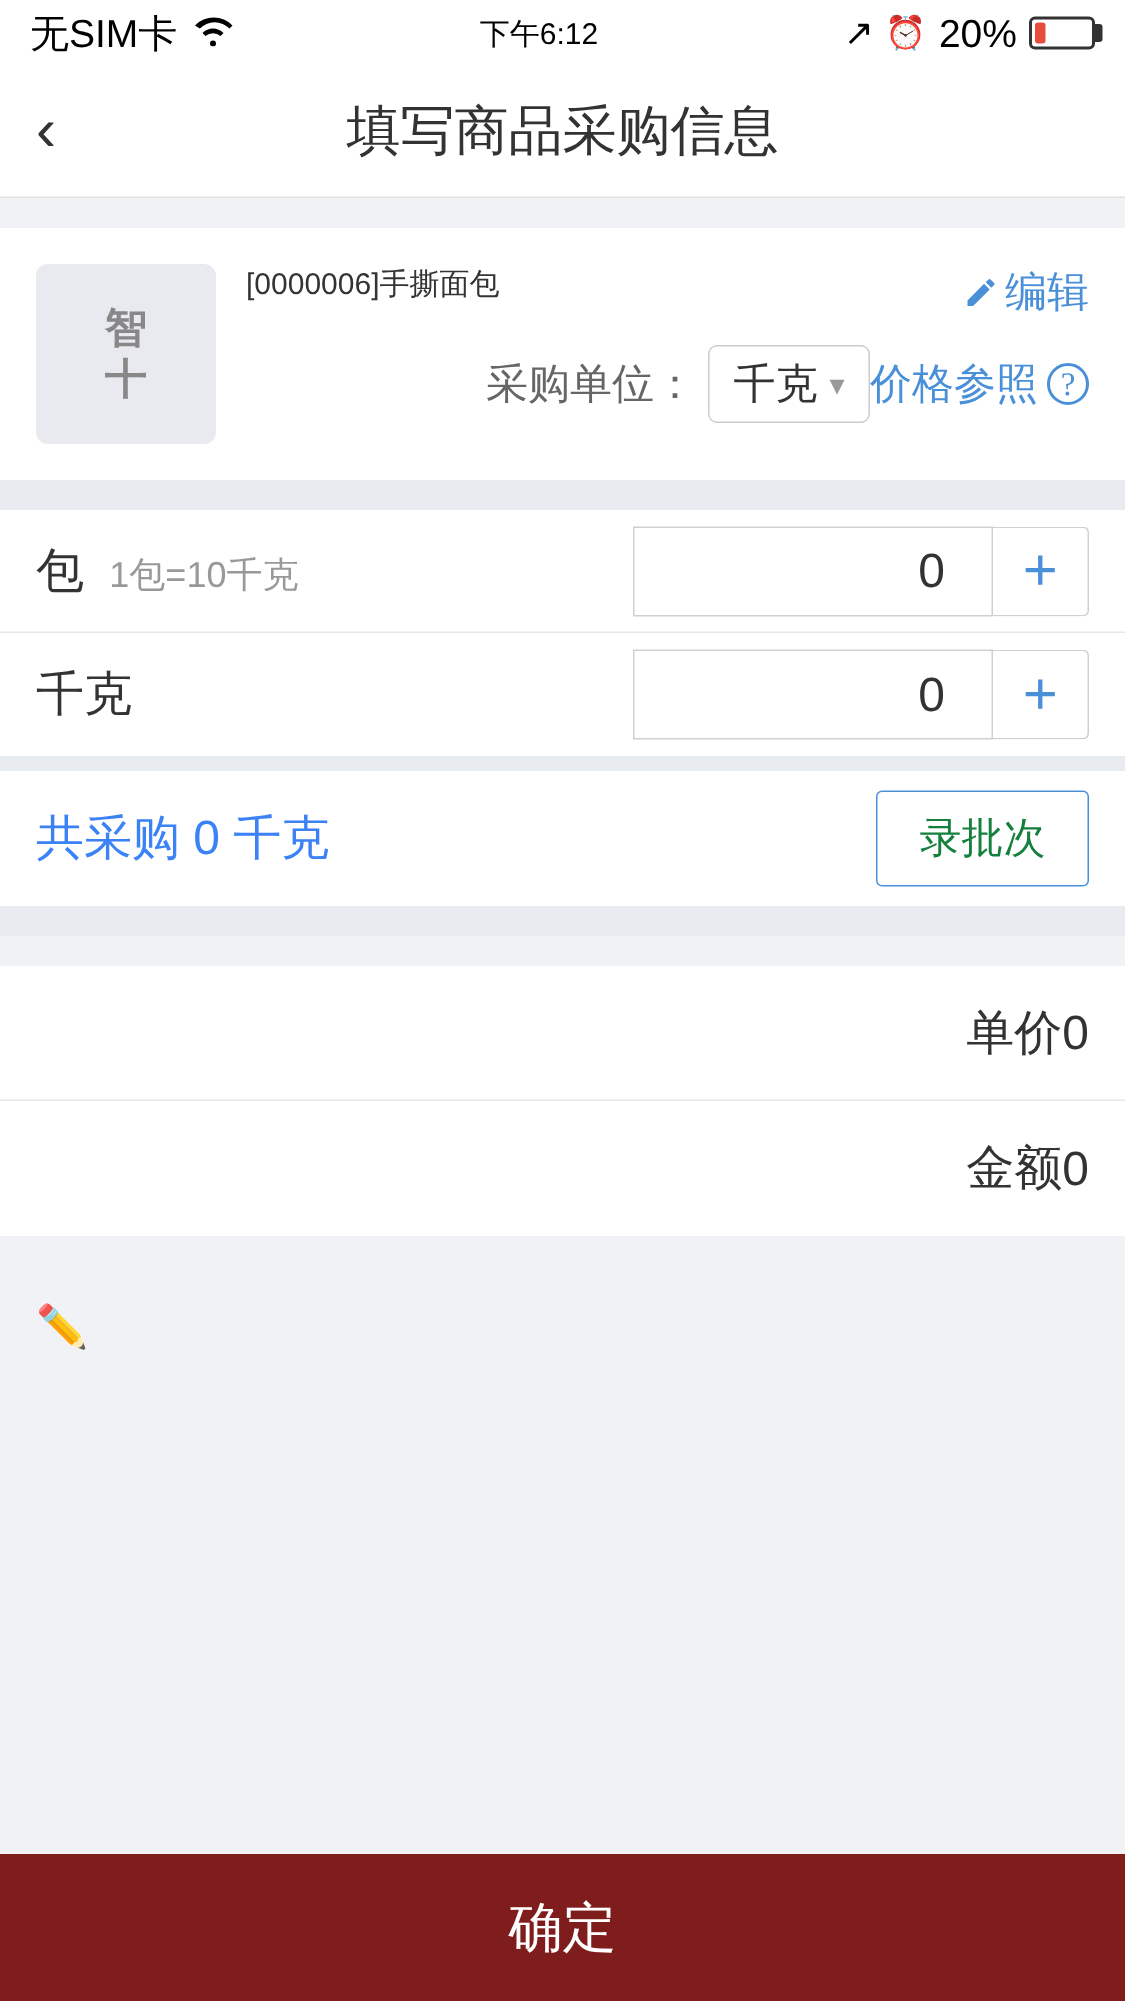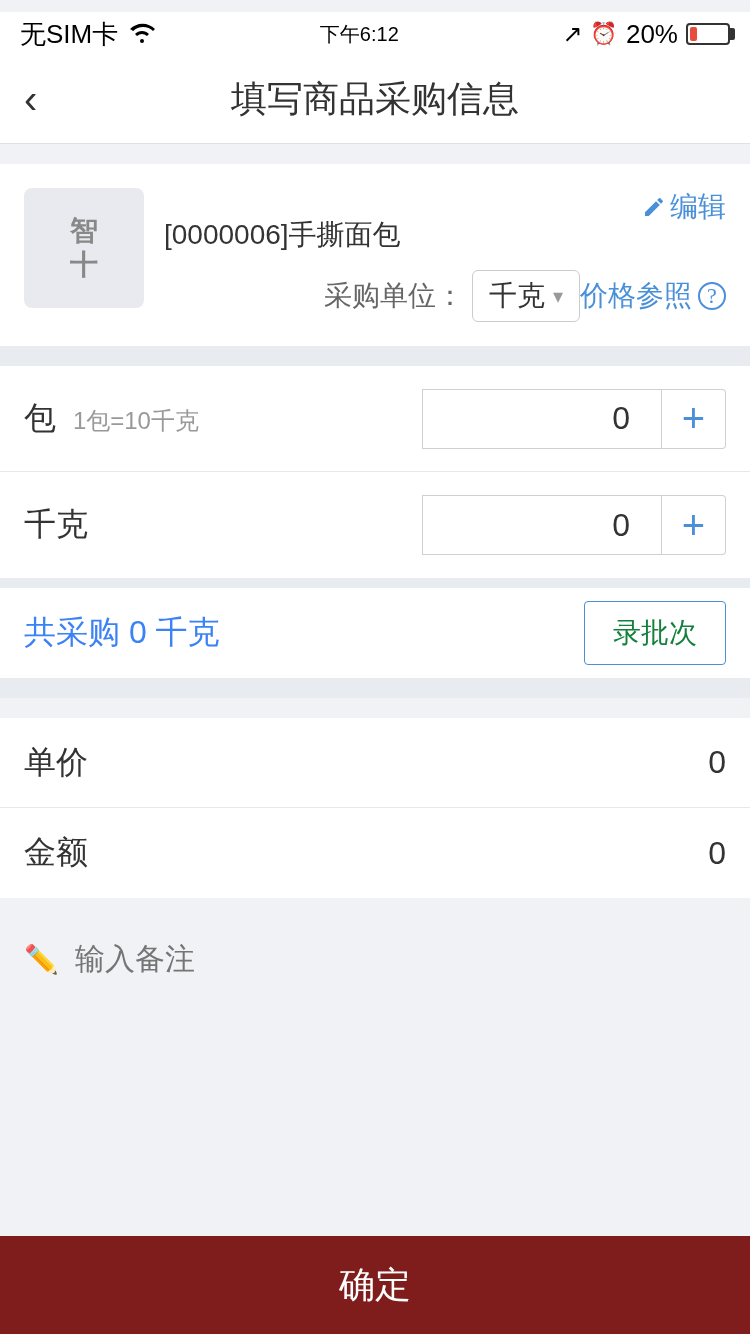--- a/index.html
+++ b/index.html
@@ -16,21 +16,20 @@
     
     .status-bar {
       height: 44px;
       background: #fff;
       display: flex;
       align-items: center;
       justify-content: space-between;
       padding: 0 20px;
       font-size: 28px;
       color: #000;
-      margin-top: 12px;
     }
     .status-left { display: flex; align-items: center; gap: 10px; font-size: 26px; }
     .status-center { font-size: 20px; font-weight: 500; }
     .status-right { display: flex; align-items: center; gap: 8px; font-size: 26px; }
     .battery {
       width: 44px; height: 22px;
       border: 2px solid #333;
       border-radius: 4px;
       position: relative;
       display: inline-flex;
@@ -104,21 +103,21 @@
       text-align: center;
       line-height: 1.2;
     }
     .product-info { flex: 1; }
     .product-header {
       display: flex;
       justify-content: space-between;
       align-items: flex-start;
       margin-bottom: 16px;
     }
-    .product-name { font-size: 28px; color: #333; font-weight: 500; margin-top: 28px; }
+    .product-name { font-size: 20px; color: #333; font-weight: 500; }
     .edit-btn {
       font-size: 28px;
       color: #4a90d9;
       display: flex;
       align-items: center;
       gap: 4px;
       cursor: pointer;
       white-space: nowrap;
     }
     .product-unit-row {
@@ -156,21 +155,21 @@
     }
 
     
     .input-section {
       background: #fff;
     }
     .input-row {
       display: flex;
       align-items: center;
       padding: 0 24px;
-      height: 106px;
+      height: 82px;
       border-bottom: 1px solid #e8e8e8;
       gap: 28px;
     }
     .input-row:last-child { border-bottom: none; }
     .input-label {
       flex: 1;
       font-size: 32px;
       color: #333;
     }
     .input-sub {
@@ -234,21 +233,21 @@
     .price-section {
       background: #fff;
       margin-top: 20px;
     }
     .price-row {
       display: flex;
       align-items: center;
       padding: 0 24px;
       height: 90px;
       border-bottom: 1px solid #e8e8e8;
-      justify-content: space-between;
+      justify-content: flex-end;
     }
     .price-row:last-child { border-bottom: none; }
     .price-label { font-size: 32px; color: #333; }
     .price-value { font-size: 32px; color: #333; }
 
     
     .remark-section {
       background: #f0f2f5;
       margin-top: 20px;
       padding: 24px;
@@ -392,20 +391,19 @@
     <span class="price-value">0</span>
   </div>
   <div class="price-row">
     <span class="price-label">金额</span>
     <span class="price-value">0</span>
   </div>
 </div>
 
 <div class="remark-section">
   <span style="color:#999;font-size:28px;">✏️</span>
-  <input class="remark-input" type="text" placeholder="输入备注" style="">
 </div>
 
 <div class="content-spacer" style="height: 310px;"></div>
 
 <div class="confirm-btn-wrap">
   <span class="confirm-btn-text">确定</span>
 </div>
 
 </body></html>

